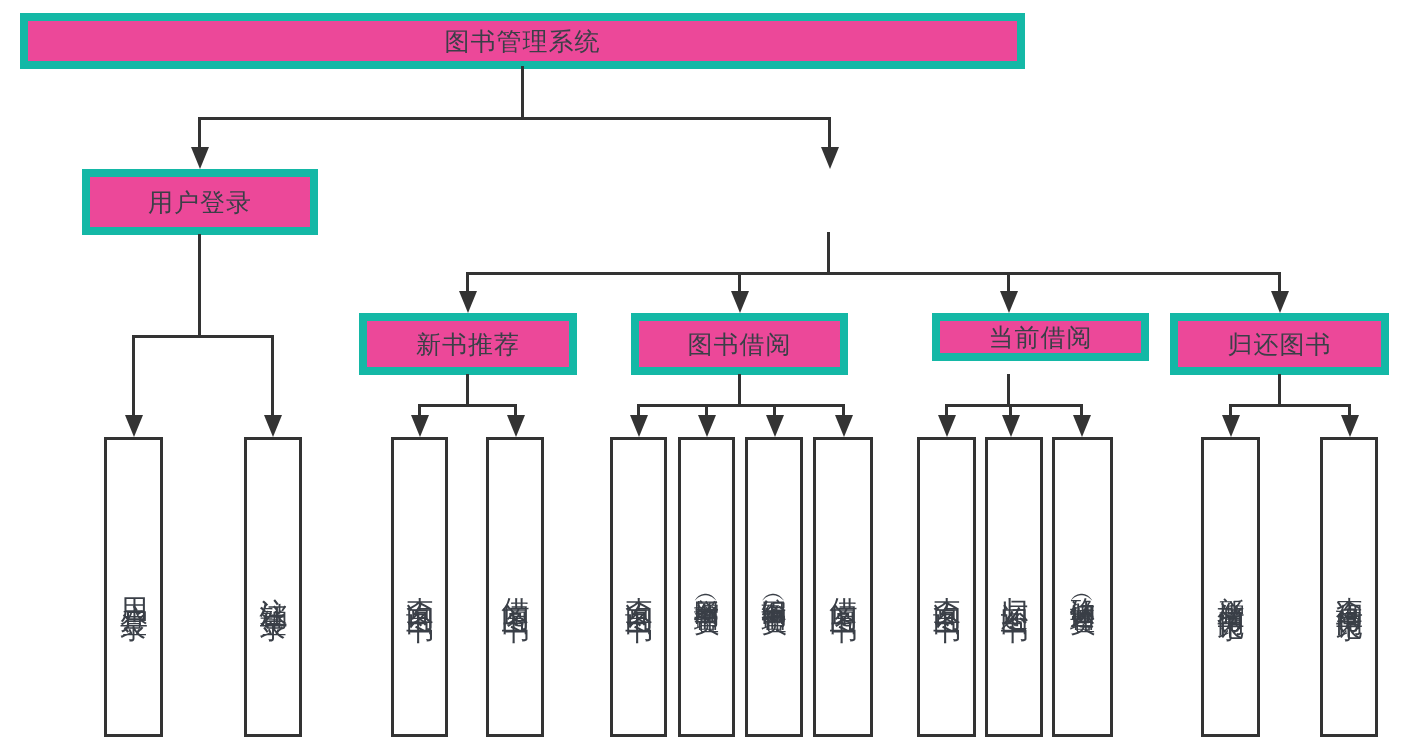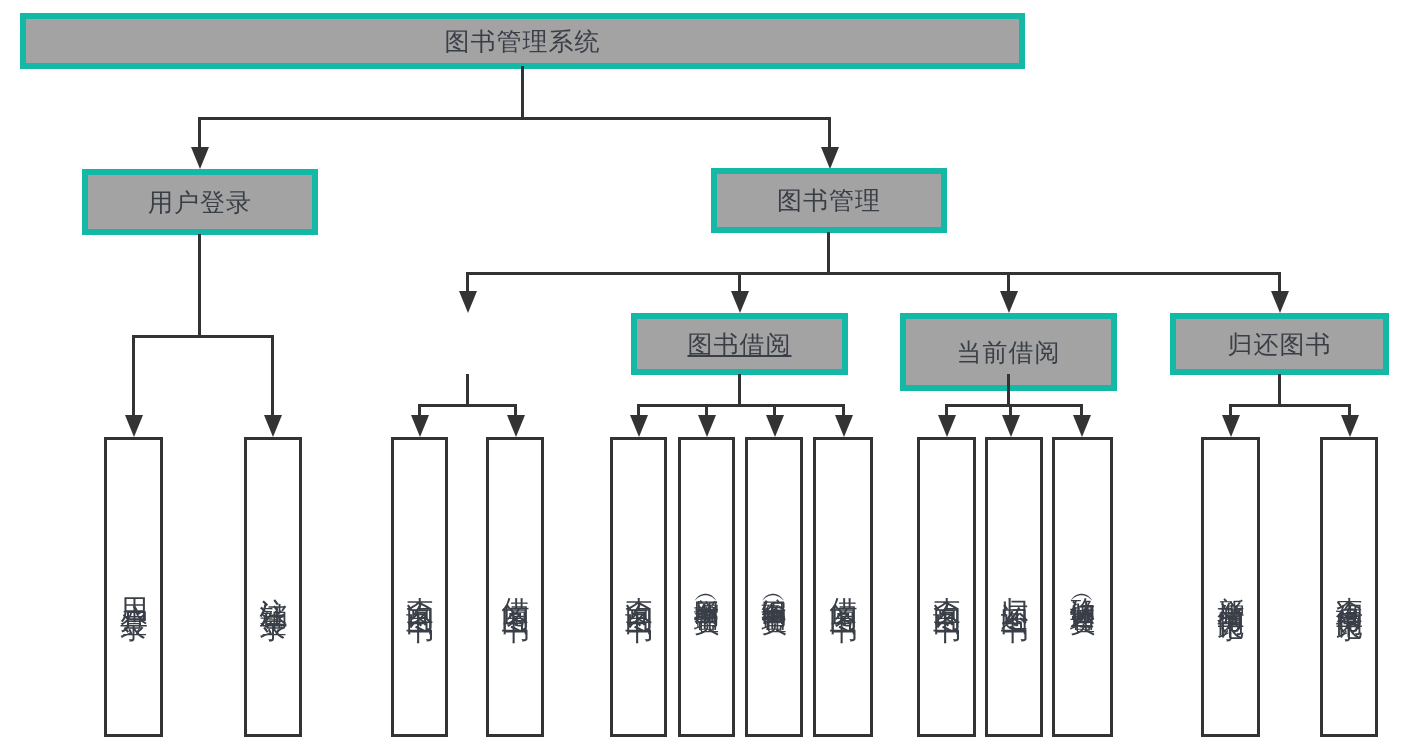--- a/index.html
+++ b/index.html
@@ -13,22 +13,22 @@
     height: 747px;
     background: #ffffff;
     overflow: hidden;
     font-family: "Liberation Sans", "DejaVu Sans", sans-serif;
     color: #3a3f47;
   }
   
   .node {
     position: absolute;
     box-sizing: border-box;
-    background: #a3a3a3;
-    border: 6px solid #14b8a6;
+    background: #ec4899;
+    border: 8px solid #14b8a6;
     display: flex;
     align-items: center;
     justify-content: center;
   }
   .node .hlabel {
     font-size: 25px;
     letter-spacing: 1px;
     white-space: nowrap;
   }
   .leaf {
@@ -100,47 +100,47 @@
 
   <div class="vline" style="left:521px; top:66px; height:54px;"></div>
   <div class="hline" style="left:198px; top:117px; width:633px;"></div>
   <div class="vline" style="left:198px; top:117px; height:34px;"></div>
   <div class="arrow" style="left:190.5px; top:147px;"></div>
   <div class="vline" style="left:828px; top:117px; height:34px;"></div>
   <div class="arrow" style="left:820.5px; top:147px;"></div>
 
   <div class="node" style="left:82px; top:169px; width:236px; height:66px;">
     <span class="hlabel">用户登录</span>
-  </div>
-  <div class="node" style="left:711px; top:168px; width:236px; height:65px;">
-    <span class="hlabel">图书管理</span>
   </div>
 
   <div class="vline" style="left:198px; top:234px; height:104px;"></div>
   <div class="hline" style="left:132px; top:335px; width:142px;"></div>
   <div class="vline" style="left:132px; top:335px; height:82px;"></div>
   <div class="arrow" style="left:124.5px; top:415px;"></div>
   <div class="vline" style="left:271px; top:335px; height:82px;"></div>
   <div class="arrow" style="left:264px; top:415px;"></div>
 
   <div class="vline" style="left:827px; top:232px; height:43px;"></div>
   <div class="hline" style="left:466px; top:272px; width:815px;"></div>
   <div class="vline" style="left:466px; top:272px; height:22px;"></div>
   <div class="arrow" style="left:459px; top:291px;"></div>
   <div class="vline" style="left:738px; top:272px; height:22px;"></div>
   <div class="arrow" style="left:730.5px; top:291px;"></div>
   <div class="vline" style="left:1007px; top:272px; height:22px;"></div>
   <div class="arrow" style="left:999.5px; top:291px;"></div>
   <div class="vline" style="left:1278px; top:272px; height:22px;"></div>
   <div class="arrow" style="left:1270.5px; top:291px;"></div>
 
-  <div class="node" style="left:631px; top:313px; width:217px; height:62px;text-decoration:underline;">
+  <div class="node" style="left:359px; top:313px; width:218px; height:62px;">
+    <span class="hlabel">新书推荐</span>
+  </div>
+  <div class="node" style="left:631px; top:313px; width:217px; height:62px;">
     <span class="hlabel">图书借阅</span>
   </div>
-  <div class="node" style="left:900px; top:313px; width:217px; height:78px;">
+  <div class="node" style="left:932px; top:313px; width:217px; height:48px;">
     <span class="hlabel">当前借阅</span>
   </div>
   <div class="node" style="left:1170px; top:313px; width:219px; height:62px;">
     <span class="hlabel">归还图书</span>
   </div>
 
   <div class="vline" style="left:466px; top:374px; height:33px;"></div>
   <div class="hline" style="left:418px; top:404px; width:99px;"></div>
   <div class="vline" style="left:418px; top:404px; height:13px;"></div>
   <div class="arrow" style="left:410.5px; top:415px;"></div>

